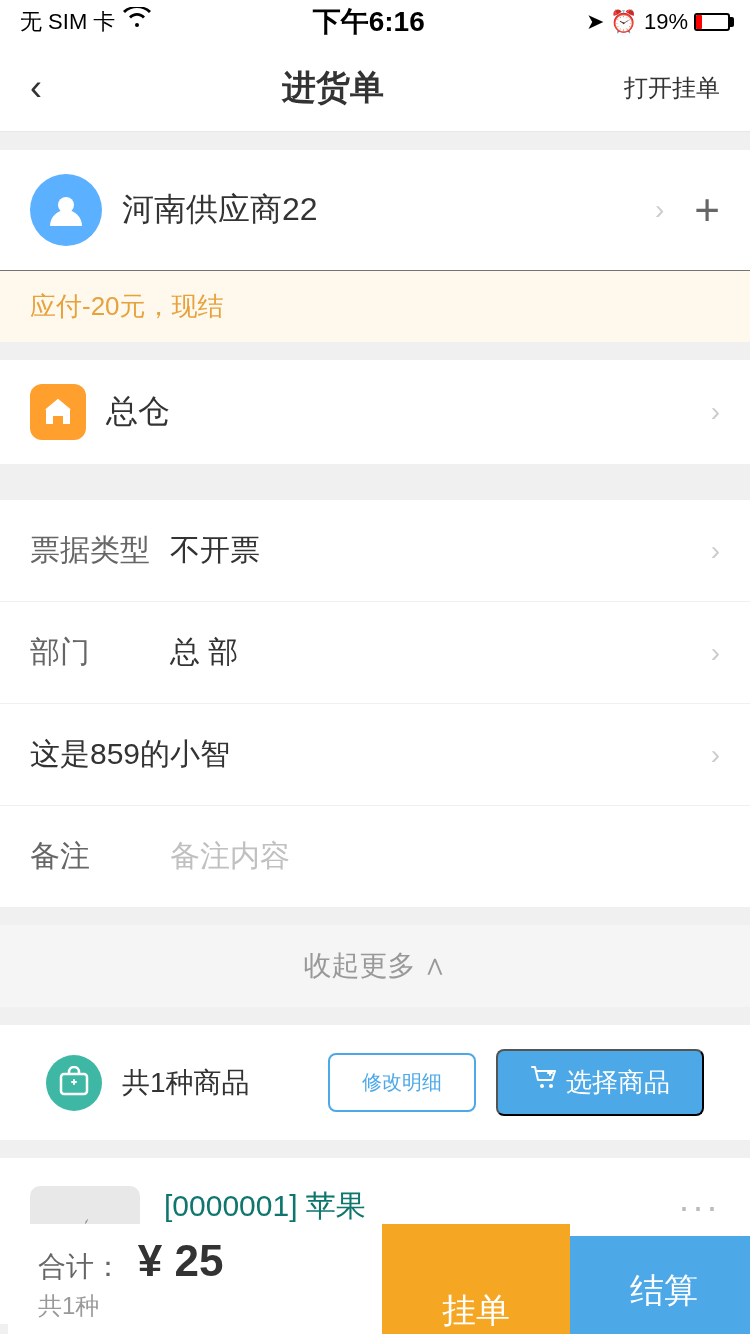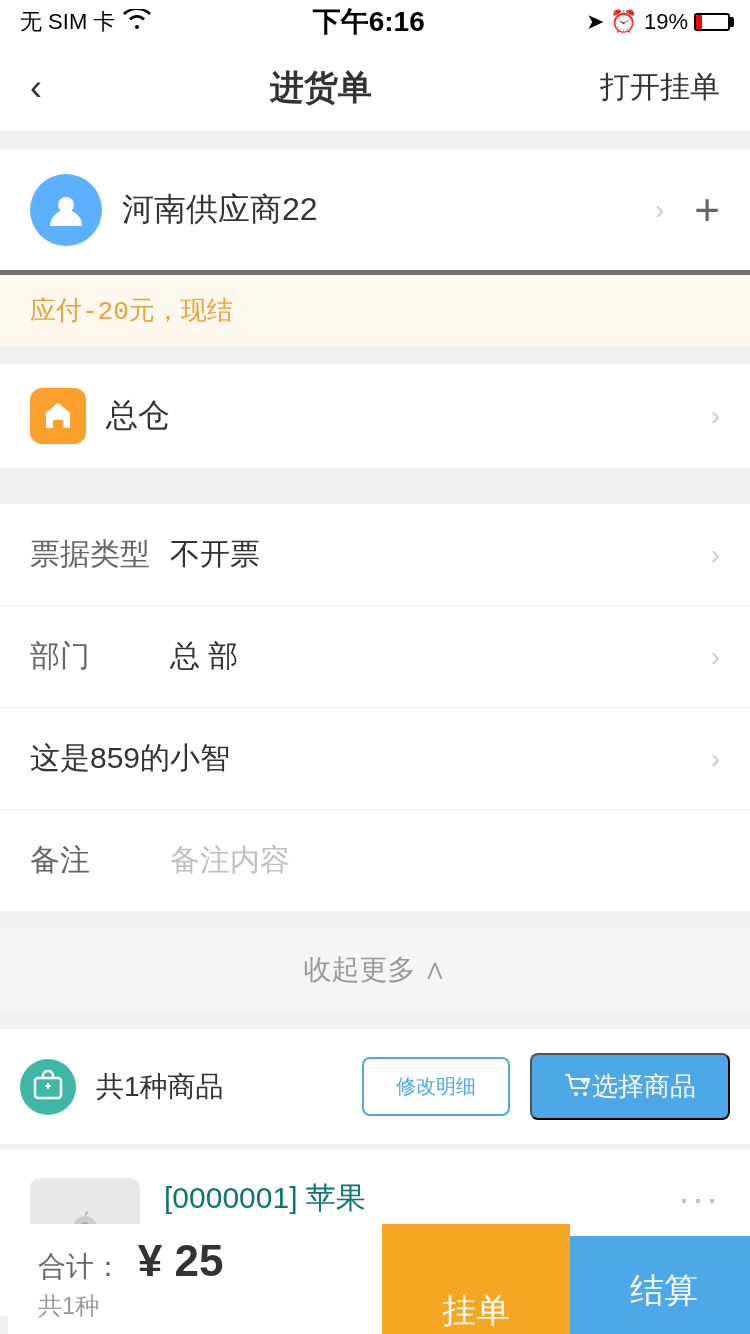--- a/index.html
+++ b/index.html
@@ -17,51 +17,51 @@
     .status-bar {
       height: 44px;
       background: #fff;
       display: flex;
       align-items: center;
       justify-content: space-between;
       padding: 0 20px;
       font-size: 24px;
       color: #000;
     }
-    .status-left { display: flex; align-items: center; gap: 8px; font-size: 22px; }
+    .status-left { display: flex; align-items: flex-start; gap: 8px; font-size: 22px; }
     .status-center { font-size: 28px; font-weight: 700; }
     .status-right { display: flex; align-items: center; gap: 6px; font-size: 22px; }
 
     
     .nav-bar {
       height: 88px;
       background: #fff;
       display: flex;
       align-items: center;
       justify-content: space-between;
       padding: 0 30px;
       border-bottom: 1px solid #e8e8e8;
     }
     .nav-back { font-size: 36px; color: #333; cursor: pointer; }
     .nav-title { font-size: 34px; font-weight: 600; color: #333; }
-    .nav-action { font-size: 30px; color: #333; }
+    .nav-action { font-size: 24px; color: #333; }
 
     
     .section {
       background: #fff;
       margin-bottom: 18px;
     }
 
     
     .supplier-row {
       display: flex;
       align-items: center;
       padding: 24px 30px;
       background: #fff;
-      border-bottom: 5px solid #737373;
+      border-bottom: 1px solid #737373;
       position: relative;
     }
     .supplier-avatar {
       width: 72px;
       height: 72px;
       border-radius: 50%;
       background: #5bb0ff;
       display: flex;
       align-items: center;
       justify-content: center;
@@ -73,21 +73,20 @@
     .chevron-right { color: #ccc; font-size: 28px; margin-right: 30px; }
     .plus-btn { font-size: 44px; color: #666; line-height: 1; }
 
     
     .notice-bar {
       background: #fff8ed;
       padding: 18px 30px;
       font-size: 26px;
       color: #e6a23c;
       margin-bottom: 18px;
-      font-family: Liberation Mono, monospace;
     }
 
     
     .list-row {
       display: flex;
       align-items: center;
       padding: 30px 30px;
       background: #fff;
       border-bottom: 1px solid #f0f0f0;
     }
@@ -131,23 +130,23 @@
       font-size: 28px;
       color: #999;
       margin-top: 0;
     }
 
     
     .product-header {
       background: #fff;
       display: flex;
       align-items: center;
-      padding: 24px 20px;
+      padding: 24px 46px;
       gap: 20px;
-      margin-bottom: 6px;
+      margin-bottom: 18px;
     }
     .product-icon-wrap {
       width: 56px;
       height: 56px;
       border-radius: 50%;
       background: #3eb8a5;
       display: flex;
       align-items: center;
       justify-content: center;
       flex-shrink: 0;
@@ -163,21 +162,22 @@
       cursor: pointer;
     }
     .btn-primary {
       background: #4da8e8;
       color: #fff;
       padding: 14px 32px;
       border-radius: 8px;
       font-size: 26px;
       cursor: pointer;
       display: flex;
-      align-items: flex-end;
+      align-items: flex-start;
+      gap: 8px;
     }
 
     
     .product-item {
       background: #fff;
       padding: 28px 30px;
       display: flex;
       align-items: flex-start;
       gap: 24px;
       margin-bottom: 18px;

